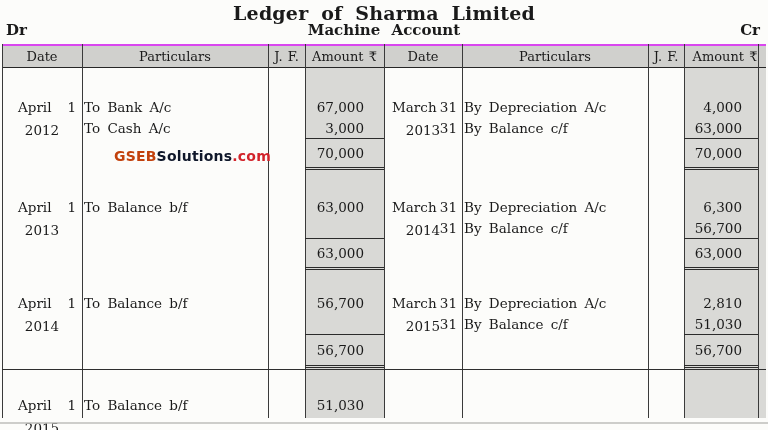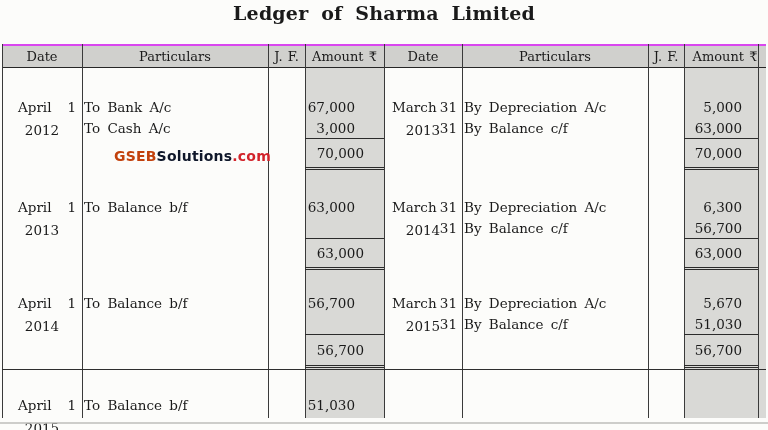--- a/index.html
+++ b/index.html
@@ -27,38 +27,43 @@
   .line{display:grid;grid-template-columns:80px 186px 37px 79px 78px 186px 36px 82px;
     align-items:center;font-size:13.5px;word-spacing:3px;}
   .hdr.line{font-size:13px;height:24px;word-spacing:1px;}
   .hdr .cell{text-align:center;}
   .block{position:absolute;left:0;width:764px;}
   .l22{height:22px;} .l20{height:20px;} .l32{height:32px;} .l34{height:34px;}
   .year{text-align:center;margin-top:48px;}
   .dcell{display:flex;justify-content:space-between;padding:0 6px 0 16px;box-sizing:border-box;}
   .dcell.right{padding:0 5px 0 8px;}
   .pcell{padding-left:2px;}
-  .acell{text-align:right;padding-right:29px;}
+  .acell{text-align:right;padding-right:20px;}
   .acell.r8{padding-right:24px;}
   .total-cell{height:100%;box-sizing:border-box;border-top:1.3px solid #2b2b2b;
     display:flex;flex-direction:column;}
   .total-cell.r8{margin-right:8px;}
   .total-text{flex:1;display:flex;align-items:center;justify-content:flex-end;padding-right:20px;}
   .total-cell.r8 .total-text{padding-right:16px;}
   .double-rule{height:3.4px;border-top:1.3px solid #2b2b2b;border-bottom:1.3px solid #2b2b2b;box-sizing:border-box;}
   
   .watermark{position:absolute;left:114px;top:148px;font-family:"DejaVu Sans","Liberation Sans",sans-serif;
     font-weight:bold;font-size:14px;letter-spacing:.2px;z-index:5;}
 </style>
 </head>
 <body>
 
 <div class="sheet">
 
   <div class="title">Ledger of Sharma Limited</div>
+  <div class="subtitle-row">
+    <span class="dr">Dr</span>
+    <span class="account">Machine Account</span>
+    <span class="cr">Cr</span>
+  </div>
 
   <div class="table">
 
     <div class="amt-bg" style="left:303px;width:79px;"></div>
     <div class="amt-bg" style="left:682px;width:82px;"></div>
 
     <div class="hdr line">
       <div class="cell">Date</div>
       <div class="cell">Particulars</div>
       <div class="cell">J. F.</div>
@@ -97,21 +102,21 @@
         </div>
         <div class="pcell">To Bank A/c</div>
         <div></div>
         <div class="acell">67,000</div>
         <div class="dcell right">
           <span>March</span>
           <span>31</span>
         </div>
         <div class="pcell">By Depreciation A/c</div>
         <div></div>
-        <div class="acell r8">5,000</div>
+        <div class="acell r8">4,000</div>
       </div>
       <div class="line l20">
         <div class="dcell">
           <span></span>
           <span></span>
         </div>
         <div class="pcell">To Cash A/c</div>
         <div></div>
         <div class="acell">3,000</div>
         <div class="dcell right">
@@ -219,21 +224,21 @@
         </div>
         <div class="pcell">To Balance b/f</div>
         <div></div>
         <div class="acell">56,700</div>
         <div class="dcell right">
           <span>March</span>
           <span>31</span>
         </div>
         <div class="pcell">By Depreciation A/c</div>
         <div></div>
-        <div class="acell r8">5,670</div>
+        <div class="acell r8">2,810</div>
       </div>
       <div class="line l20">
         <div class="dcell">
           <span></span>
           <span></span>
         </div>
         <div class="pcell"></div>
         <div></div>
         <div class="acell"></div>
         <div class="dcell right">

